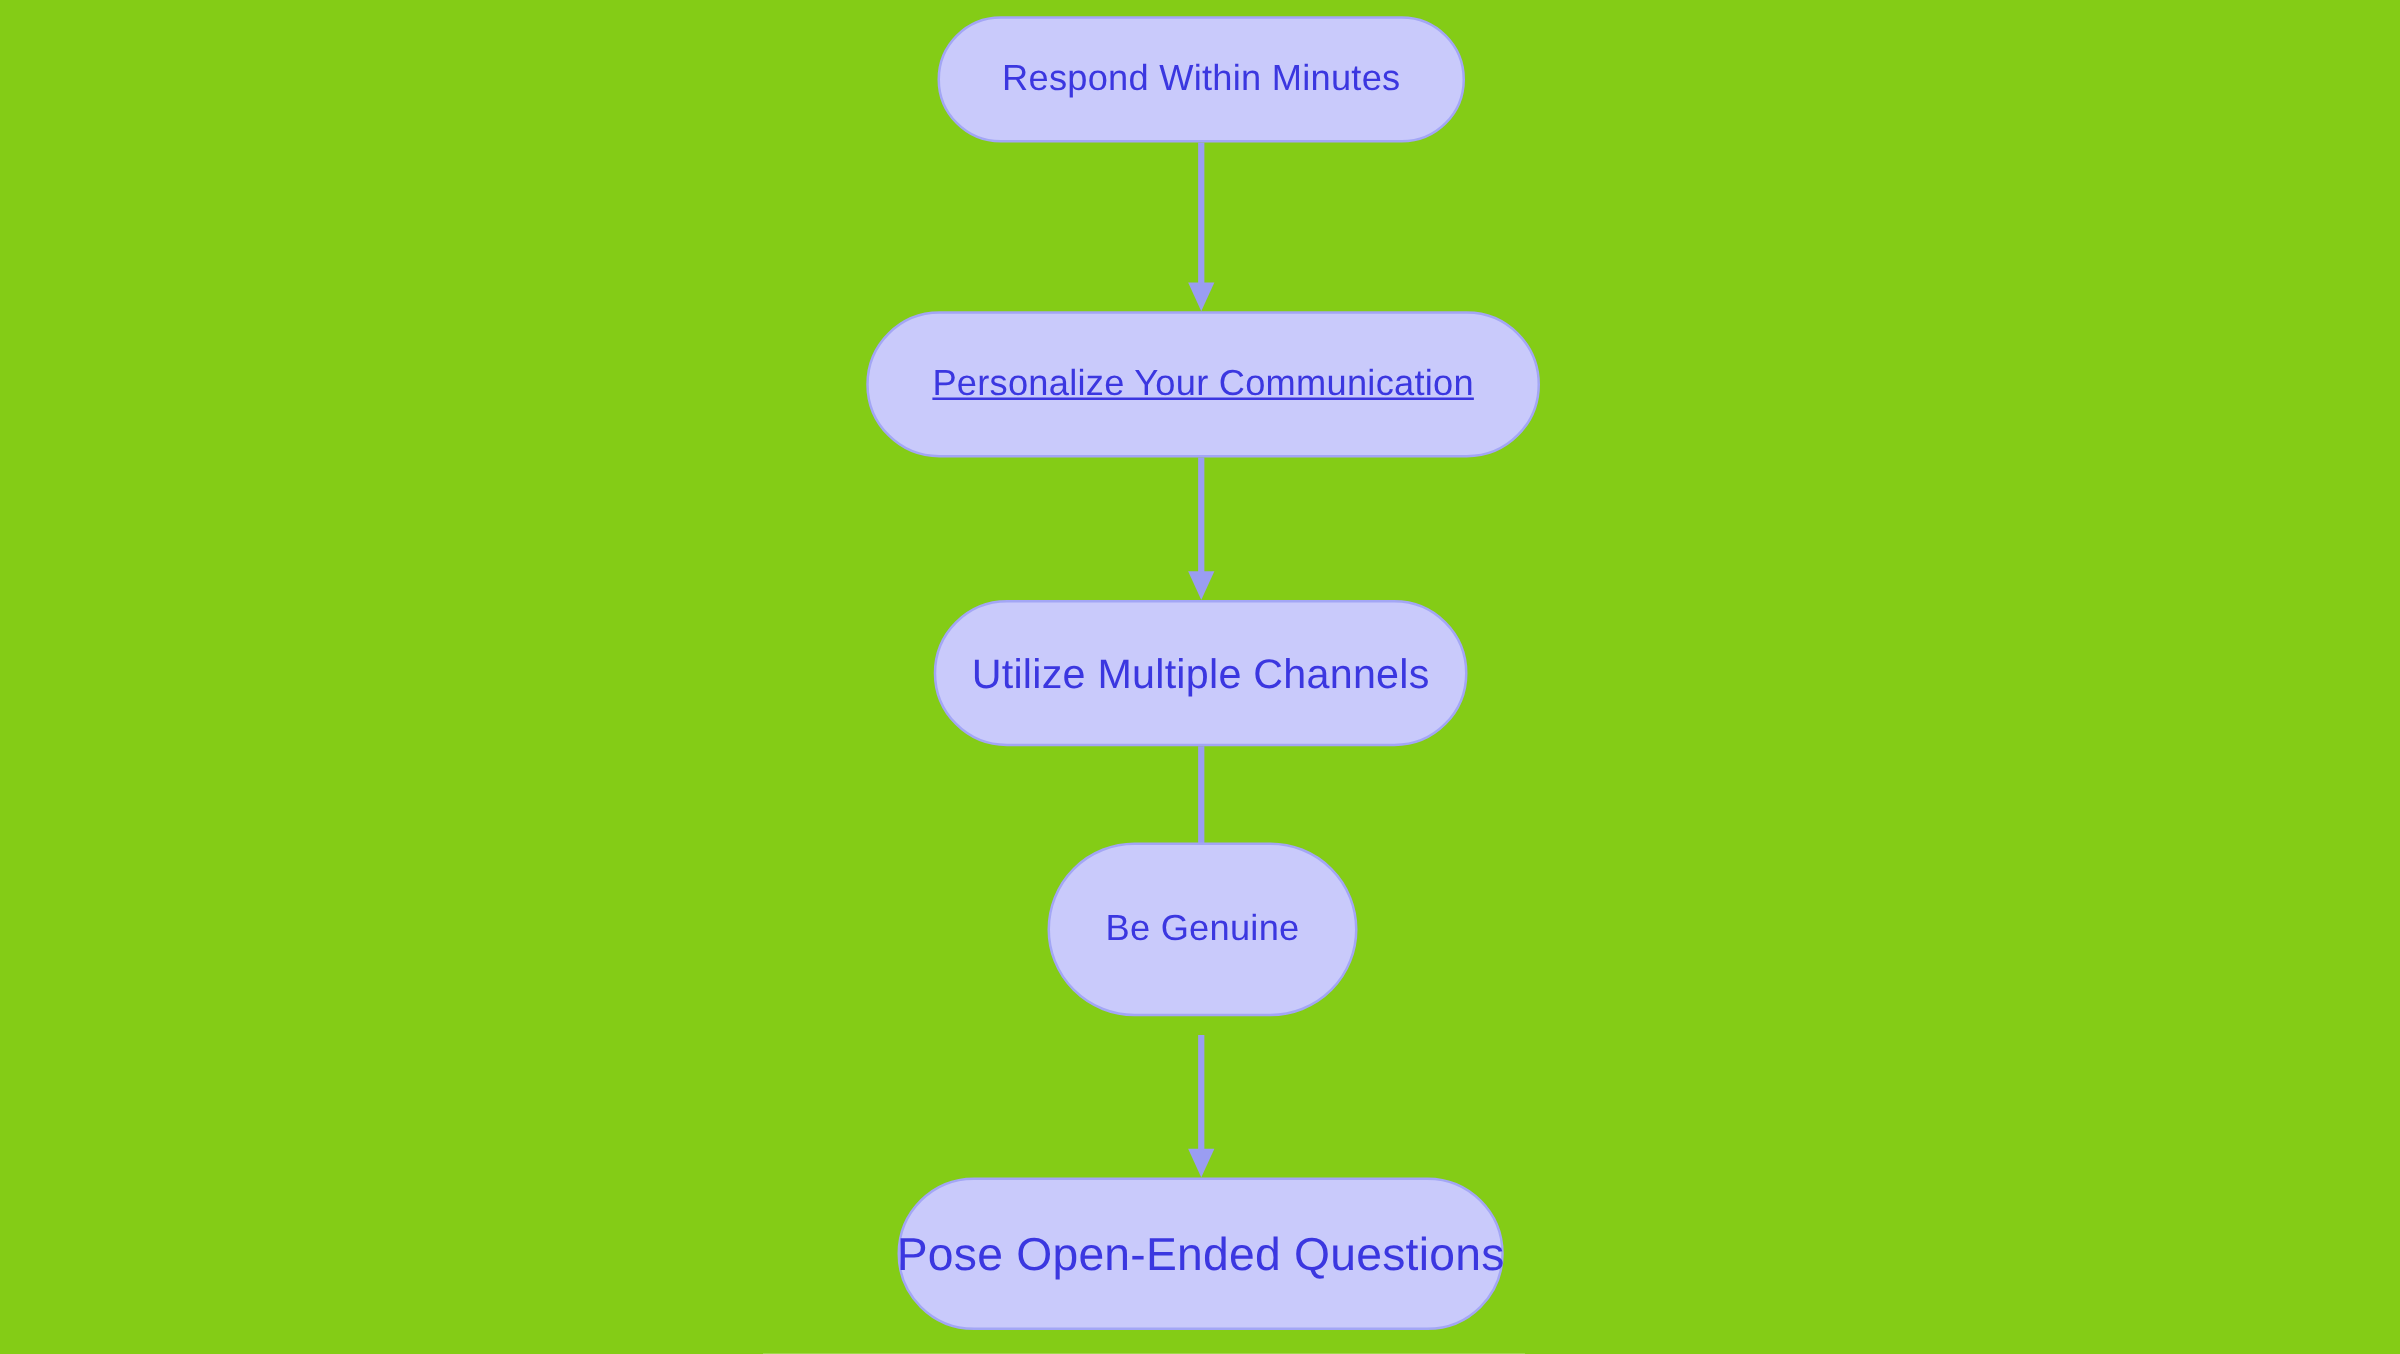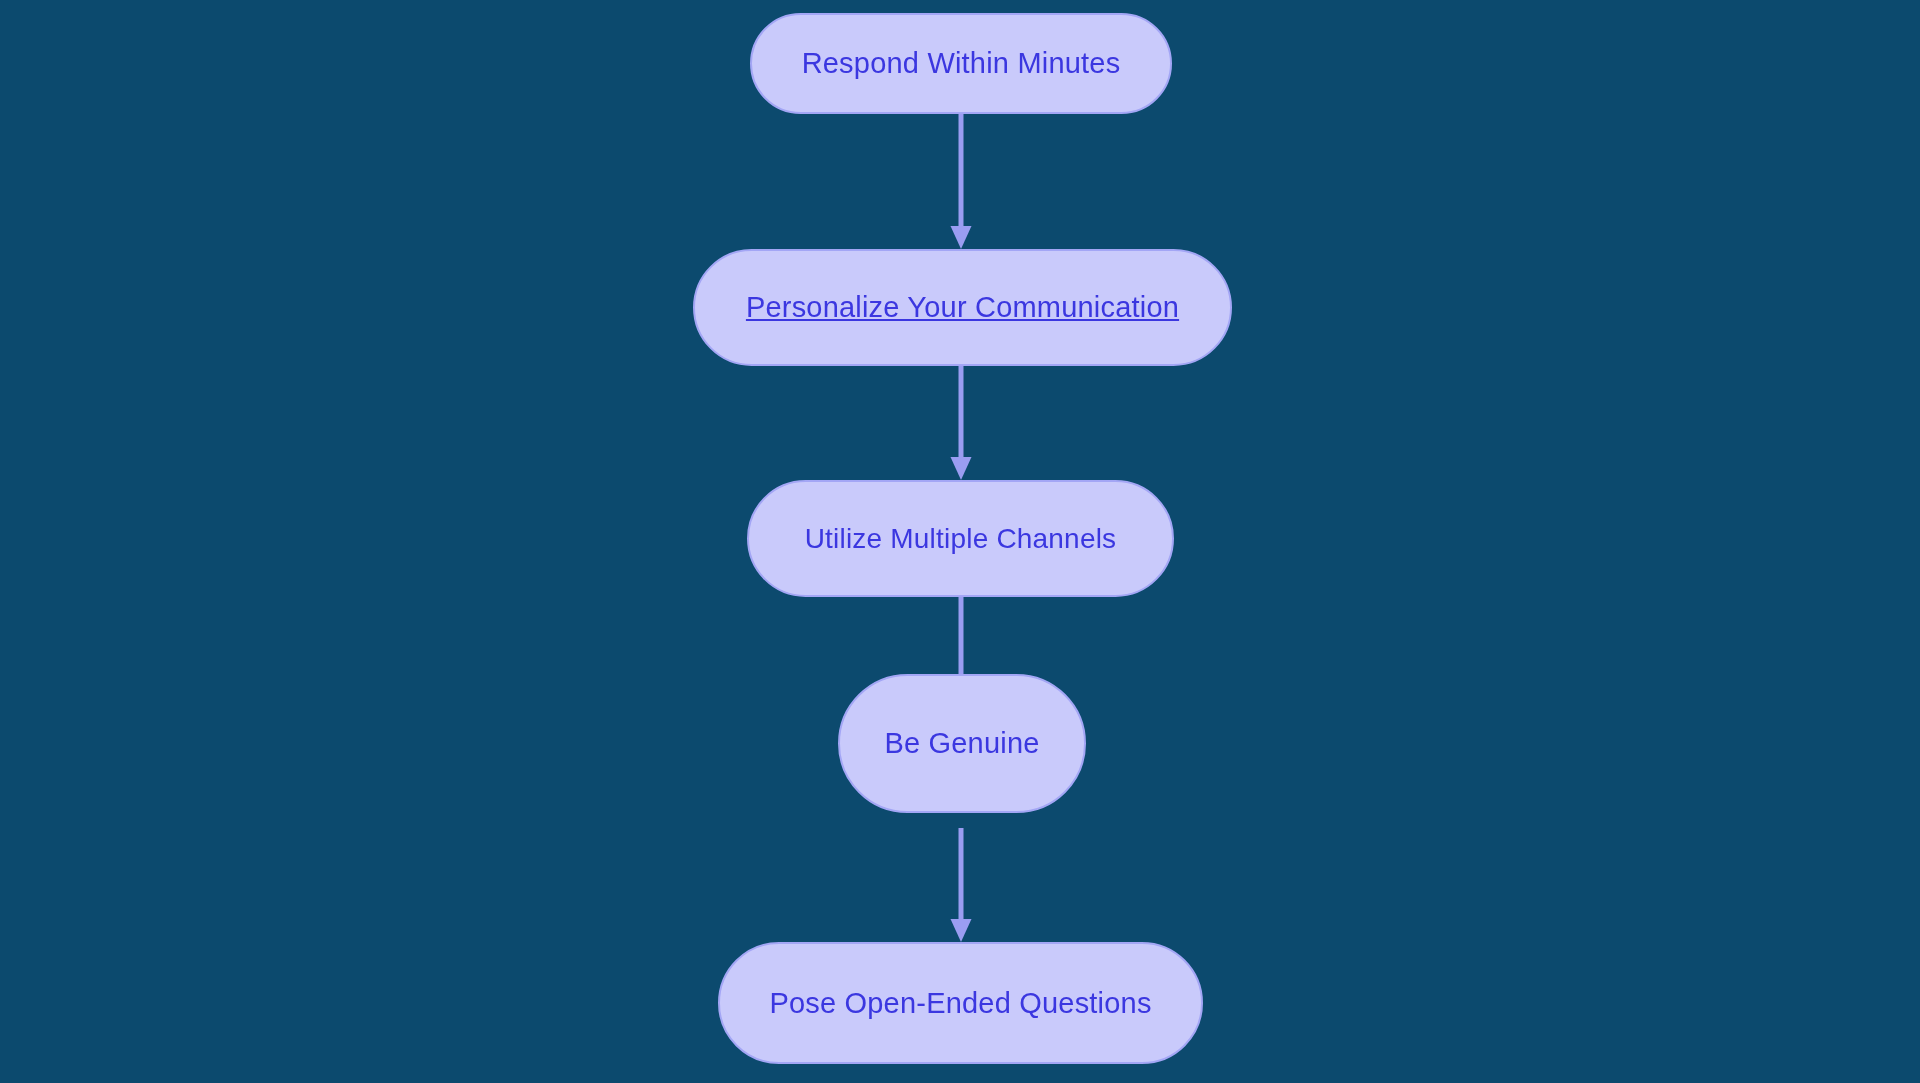--- a/index.html
+++ b/index.html
@@ -51,21 +51,21 @@
     font-family: "Liberation Sans", sans-serif;
     font-weight: 400;
     letter-spacing: 0.2px;
     line-height: 1;
     display: block;
   }
 </style>
 </head>
 <body style="background: rgb(255, 255, 255);">
 
-<div id="flow-canvas" style="background: #0c4a6e;">
+<div id="flow-canvas" style="background: #84cc16;">
 
   <svg id="connector-layer" viewBox="0 0 1920 1083" width="1920" height="1083" xmlns="http://www.w3.org/2000/svg">
     <g id="connector-group">
         <g>
           <line x1="961" y1="114" x2="961" y2="228" stroke="#9a9df2" stroke-width="5"></line>
           <polygon points="950.5,226 971.5,226 961,249" fill="#9a9df2"></polygon>
         </g>
         <g>
           <line x1="961" y1="366" x2="961" y2="459" stroke="#9a9df2" stroke-width="5"></line>
           <polygon points="950.5,457 971.5,457 961,480" fill="#9a9df2"></polygon>
@@ -82,23 +82,23 @@
   </svg>
 
   <div id="node-layer">
       <div class="flow-node" id="node-respond-within-minutes" style="left: 750px; top: 13px; width: 422px; height: 101px; background: rgb(201, 202, 251); border-color: rgb(163, 166, 245);">
         <span class="flow-node-label" style="color: rgb(59, 55, 224); font-size: 29px;">Respond Within Minutes</span>
       </div>
       <div class="flow-node" id="node-personalize-your-communication" style="left: 693px; top: 249px; width: 539px; height: 117px; background: rgb(201, 202, 251); border-color: rgb(163, 166, 245);">
         <span class="flow-node-label" style="color: rgb(59, 55, 224); font-size: 29px; text-decoration: underline;">Personalize Your Communication</span>
       </div>
       <div class="flow-node" id="node-utilize-multiple-channels" style="left: 747px; top: 480px; width: 427px; height: 117px; background: rgb(201, 202, 251); border-color: rgb(163, 166, 245);">
-        <span class="flow-node-label" style="color: rgb(59, 55, 224); font-size: 28px;">Utilize Multiple Channels</span>
+        <span class="flow-node-label" style="color: rgb(59, 55, 224); font-size: 33px;">Utilize Multiple Channels</span>
       </div>
       <div class="flow-node" id="node-be-genuine" style="left: 838px; top: 674px; width: 248px; height: 139px; background: rgb(201, 202, 251); border-color: rgb(163, 166, 245);">
         <span class="flow-node-label" style="color: rgb(59, 55, 224); font-size: 29px;">Be Genuine</span>
       </div>
       <div class="flow-node" id="node-pose-open-ended-questions" style="left: 718px; top: 942px; width: 485px; height: 122px; background: rgb(201, 202, 251); border-color: rgb(163, 166, 245);">
-        <span class="flow-node-label" style="color: rgb(59, 55, 224); font-size: 29px;">Pose Open-Ended Questions</span>
+        <span class="flow-node-label" style="color: rgb(59, 55, 224); font-size: 37px;">Pose Open-Ended Questions</span>
       </div>
     </div>
 
 </div>
 
 </body></html>

